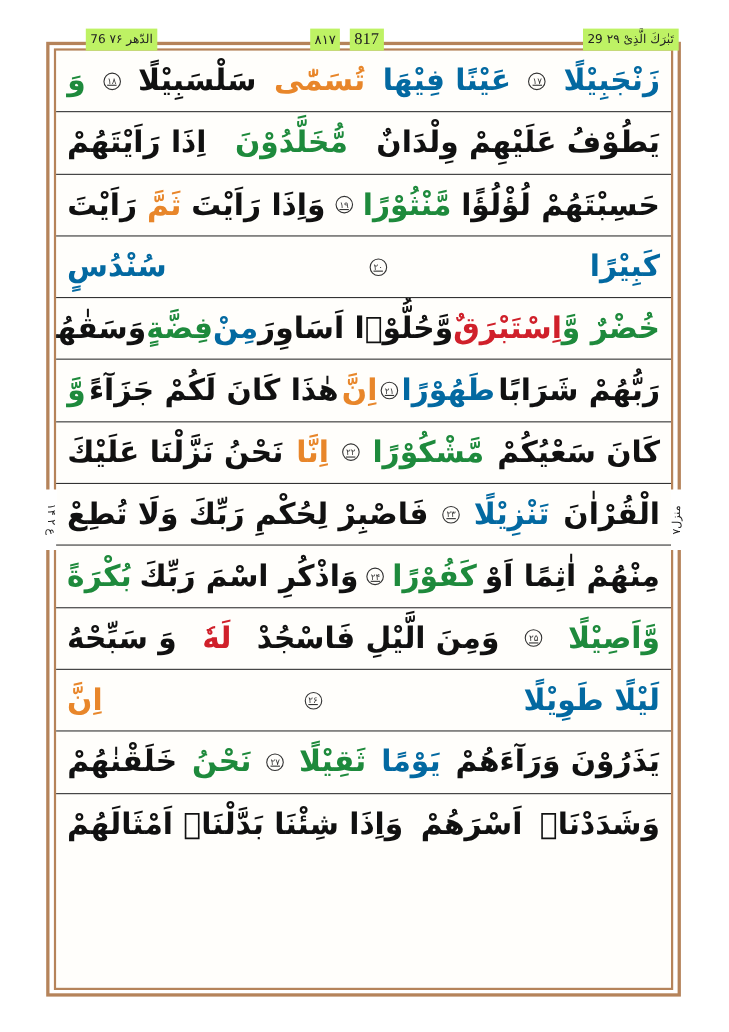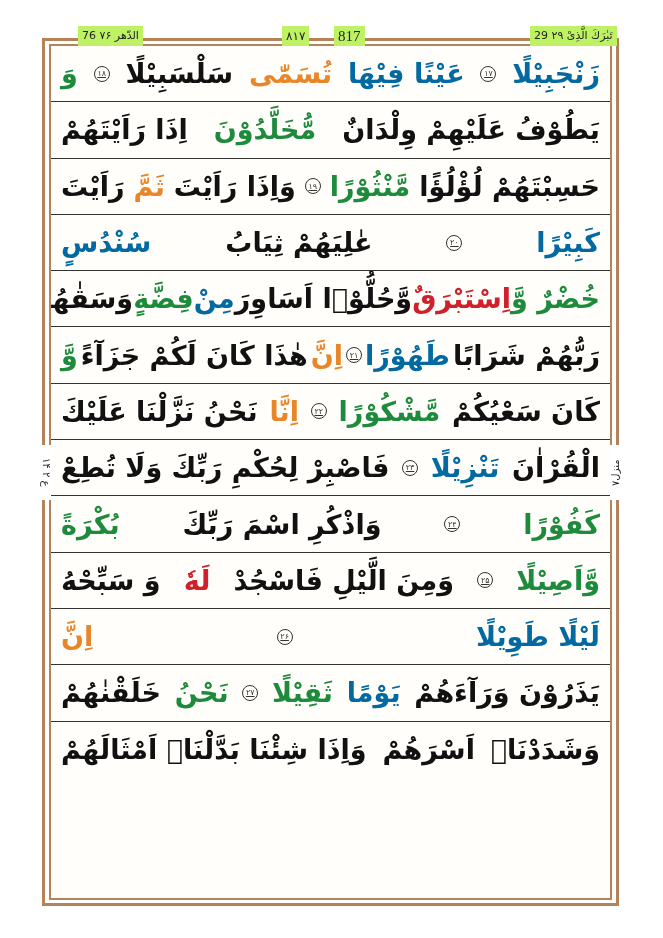--- a/index.html
+++ b/index.html
@@ -2,21 +2,21 @@
 <html><head>
 <meta charset="utf-8">
 <style>
   html, body { margin:0; padding:0; background:#ffffff; }
   body { width:663px; height:938px; position:relative; overflow:hidden; font-family:"DejaVu Sans", sans-serif; }
   .frame-outer { position:absolute; left:42px; top:38px; width:577px; height:868px; border:3px solid #b5835a; box-sizing:border-box; }
   .frame-inner { position:absolute; left:49px; top:44px; width:563px; height:856px; border:2px solid #b5835a; box-sizing:border-box; background:#fffefb; }
   .header { position:absolute; top:26px; height:20px; font-size:11px; color:#222; background:#bef264; padding:0 4px; line-height:20px; white-space:nowrap; }
   .hdr-left { left:78px; }
   .hdr-mid-ar { left:282px; font-size:12px; }
-  .hdr-mid { left:318px; font-family:"Liberation Serif", serif; font-size:15px;margin-left:16px; }
+  .hdr-mid { left:318px; font-family:"Liberation Serif", serif; font-size:15px; }
   .hdr-right { left:530px; }
   .side { position:absolute; background:#fff; font-size:10px; color:#222; writing-mode:vertical-rl; text-align:center; }
   .side-left { left:36px; top:445px; height:55px; width:16px; }
   .side-right { left:610px; top:445px; height:55px; width:16px; transform:rotate(180deg); }
   .lines { position:absolute; left:51px; top:46px; width:559px; }
   .line { height:56.3px; border-bottom:1px solid #333; box-sizing:border-box; direction:rtl; display:flex; align-items:center; justify-content:space-between; padding:0 10px; font-family:"DejaVu Sans", sans-serif; font-size:27px; color:#111; font-weight:bold; white-space:nowrap; overflow:hidden; }
   .line:last-child { border-bottom:none; }
   .w { display:inline-block; }
   .blue { color:#0369a1; }
   .green { color:#1e8a3c; }
@@ -57,21 +57,20 @@
       <span class="w ">حَسِبْتَهُمْ لُؤْلُؤًا</span>
       <span class="w green">مَّنْثُوْرًا</span>
       <span class="ayah">۱۹</span>
       <span class="w ">وَاِذَا رَاَیْتَ</span>
       <span class="w orange">ثَمَّ</span>
       <span class="w ">رَاَیْتَ</span>
     </div>
     <div class="line">
       <span class="w blue">كَبِیْرًا</span>
       <span class="ayah">۲۰</span>
-      <span class="w ">عٰلِیَهُمْ ثِیَابُ</span>
       <span class="w blue">سُنْدُسٍ</span>
     </div>
     <div class="line">
       <span class="w green">خُضْرٌ وَّ</span>
       <span class="w red">اِسْتَبْرَقٌ</span>
       <span class="w ">وَّحُلُّوْۤا اَسَاوِرَ</span>
       <span class="w blue">مِنْ</span>
       <span class="w green">فِضَّةٍ</span>
       <span class="w ">وَسَقٰهُمْ</span>
     </div>
@@ -90,20 +89,21 @@
       <span class="w orange">اِنَّا</span>
       <span class="w ">نَحْنُ نَزَّلْنَا عَلَیْكَ</span>
     </div>
     <div class="line">
       <span class="w ">الْقُرْاٰنَ</span>
       <span class="w blue">تَنْزِیْلًا</span>
       <span class="ayah">۲۳</span>
       <span class="w ">فَاصْبِرْ لِحُكْمِ رَبِّكَ وَلَا تُطِعْ</span>
     </div>
     <div class="line">
+      <span class="w ">مِنْهُمْ اٰثِمًا اَوْ</span>
       <span class="w green">كَفُوْرًا</span>
       <span class="ayah">۲۴</span>
       <span class="w ">وَاذْكُرِ اسْمَ رَبِّكَ</span>
       <span class="w green">بُكْرَةً</span>
     </div>
     <div class="line">
       <span class="w green">وَّاَصِیْلًا</span>
       <span class="ayah">۲۵</span>
       <span class="w ">وَمِنَ الَّیْلِ فَاسْجُدْ</span>
       <span class="w red">لَهٗ</span>

